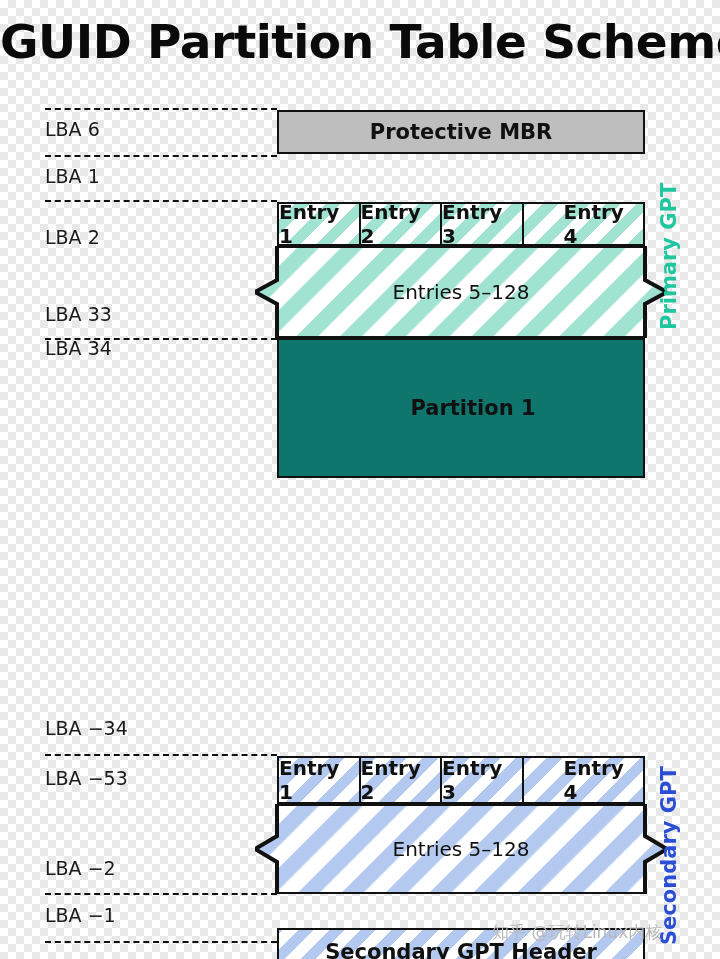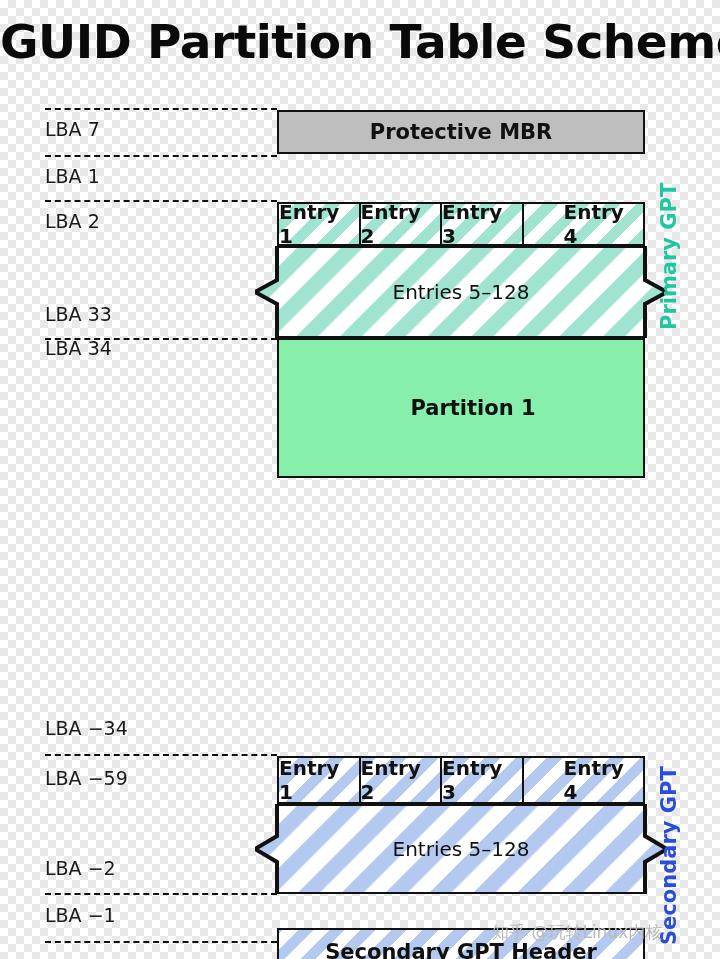--- a/index.html
+++ b/index.html
@@ -35,21 +35,21 @@
   
   .row{
     position:absolute;left:277px;width:368px;
     box-sizing:border-box;
     border:2px solid #111;
     display:flex;align-items:center;justify-content:center;
     font-size:20px;color:#111;font-weight:bold;
   }
   .row.bold{font-weight:bold;font-size:21px;}
   .gray{background:#bebebe;}
-  .plain{background:#86efac;padding-left:24px;}
+  .plain{background:#0f766e;padding-left:24px;}
 
   .teal{
     background-color:#ffffff;
     background-image:repeating-linear-gradient(
       -45deg,
       #9fe3d0 0px,#9fe3d0 11px,
       rgba(255,255,255,0) 11px,rgba(255,255,255,0) 22px);
   }
   .blue{
     background-color:#ffffff;
@@ -102,27 +102,27 @@
   <div class="title">GUID Partition Table Scheme</div>
 
   <div class="dash" style="top:108px"></div>
   <div class="dash" style="top:155px"></div>
   <div class="dash" style="top:200px"></div>
   <div class="dash" style="top:338px"></div>
   <div class="dash" style="top:754px"></div>
   <div class="dash" style="top:893px"></div>
   <div class="dash" style="top:941px"></div>
 
-  <div class="lba" style="top:120px">LBA 7</div>
+  <div class="lba" style="top:120px">LBA 6</div>
   <div class="lba" style="top:167px">LBA 1</div>
-  <div class="lba" style="top:212px">LBA 2</div>
+  <div class="lba" style="top:228px">LBA 2</div>
   <div class="lba" style="top:305px">LBA 33</div>
   <div class="lba" style="top:339px">LBA 34</div>
   <div class="lba" style="top:719px">LBA −34</div>
-  <div class="lba" style="top:769px">LBA −59</div>
+  <div class="lba" style="top:769px">LBA −53</div>
   <div class="lba" style="top:859px">LBA −2</div>
   <div class="lba" style="top:906px">LBA −1</div>
 
   <div class="row gray bold" style="top:110px;height:44px;">Protective MBR</div>
 
 
   <div class="row teal entries" style="top:202px;height:44px;">
     <div class="cell">Entry 1</div>
     <div class="cell">Entry 2</div>
     <div class="cell">Entry 3</div>

